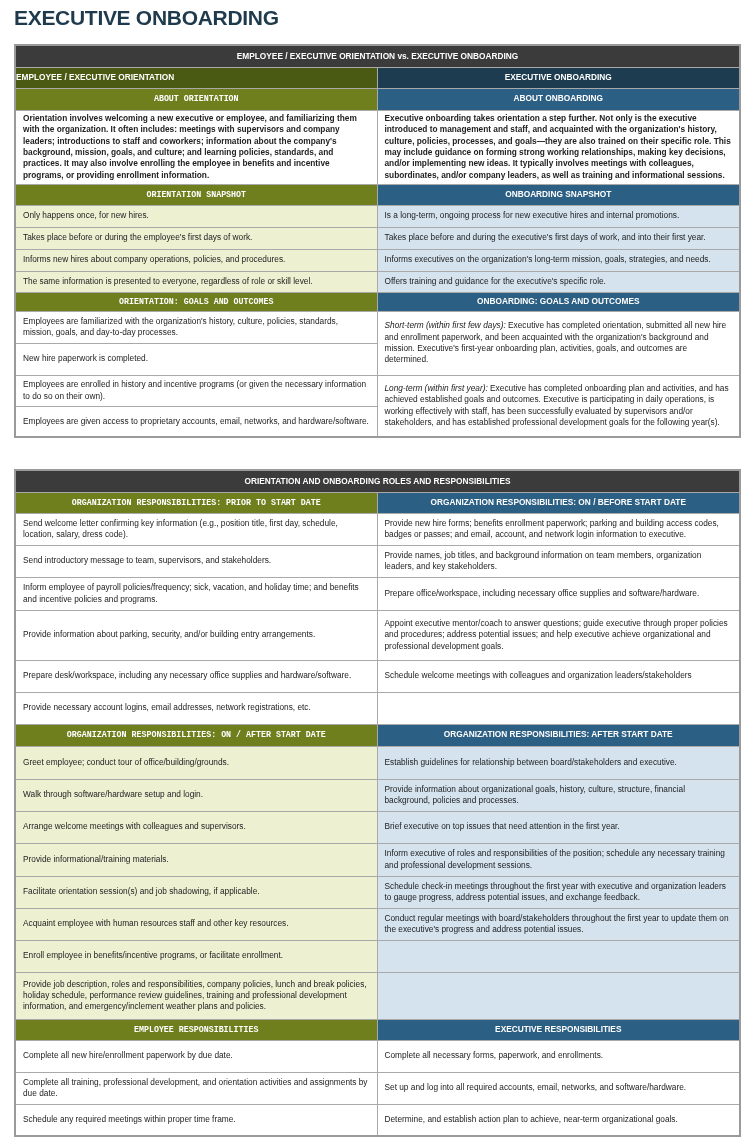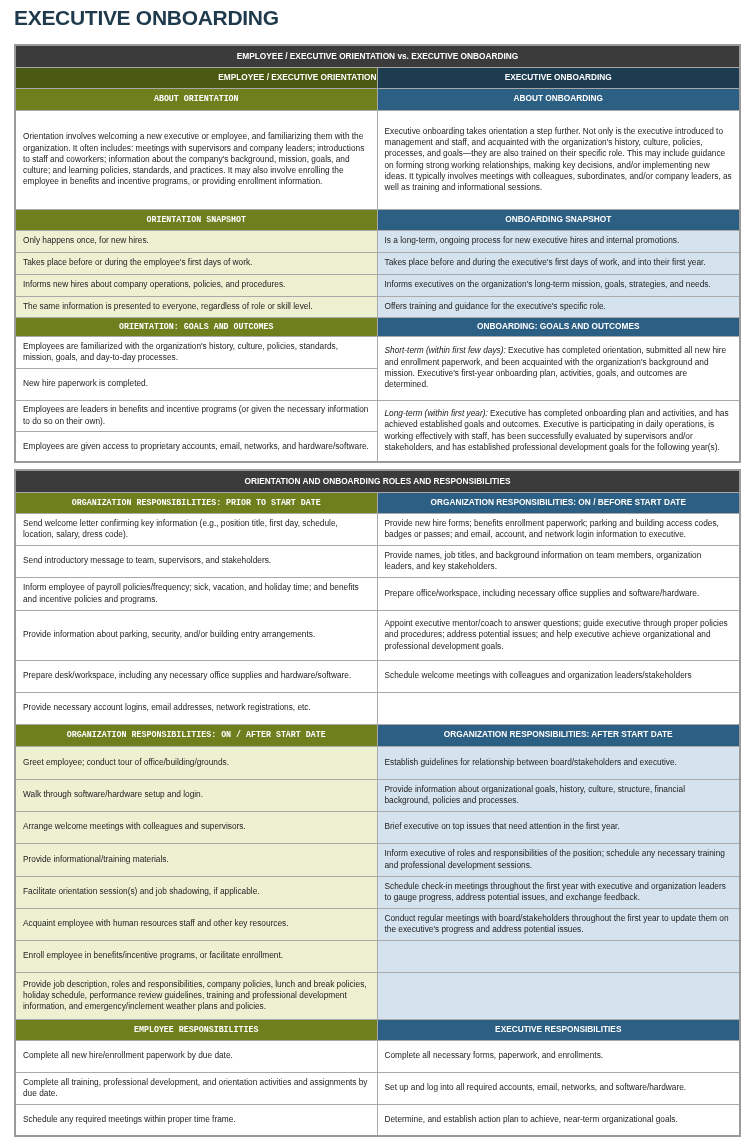--- a/index.html
+++ b/index.html
@@ -18,21 +18,21 @@
   }
   table.grid td, table.grid th {
     border: 1px solid #a9a9a9;
     font-size: 8.3px; line-height: 11.3px;
     vertical-align: middle;
   }
   col.c1 { width: 362px; }
   col.c2 { width: 363px; }
 
   .h-main { background: #3b3b3b; color: #fff; font-weight: bold; text-align: center; font-size: 8.3px; }
-  .h-green-dark { background: #4a5a12; color: #fff; font-weight: bold; text-align: right; margin-top: 20px; }
+  .h-green-dark { background: #4a5a12; color: #fff; font-weight: bold; text-align: left; margin-top: 20px; }
   .h-blue-dark { background: #1d3c50; color: #fff; font-weight: bold; text-align: center; }
   .h-green { background: #6f7f1e; color: #fff; font-weight: bold; text-align: center; font-family: Liberation Mono, monospace; }
   .h-blue { background: #2c5f84; color: #fff; font-weight: bold; text-align: center; }
 
   td.txt { padding: 2px 7px; background: #fff; }
   td.g-light { background: #eef0d2; }
   td.b-light { background: #d4e3ee; }
   td.white { background: #fff; }
   em { font-style: italic; }
 </style>
@@ -51,21 +51,21 @@
     <td colspan="2" class="h-main">EMPLOYEE / EXECUTIVE ORIENTATION vs. EXECUTIVE ONBOARDING</td>
   </tr>
   <tr style="height:21px;">
     <td class="h-green-dark">EMPLOYEE / EXECUTIVE ORIENTATION</td>
     <td class="h-blue-dark">EXECUTIVE ONBOARDING</td>
   </tr>
   <tr style="height:22px;">
     <td class="h-green">ABOUT ORIENTATION</td>
     <td class="h-blue">ABOUT ONBOARDING</td>
   </tr>
-  <tr style="height:99px;">
+  <tr style="height:74px;font-weight:bold;">
     <td class="txt white">Orientation involves welcoming a new executive or employee, and familiarizing them with the organization. It often includes: meetings with supervisors and company leaders; introductions to staff and coworkers; information about the company's background, mission, goals, and culture; and learning policies, standards, and practices. It may also involve enrolling the employee in benefits and incentive programs, or providing enrollment information.</td>
     <td class="txt white">Executive onboarding takes orientation a step further. Not only is the executive introduced to management and staff, and acquainted with the organization's history, culture, policies, processes, and goals—they are also trained on their specific role. This may include guidance on forming strong working relationships, making key decisions, and/or implementing new ideas. It typically involves meetings with colleagues, subordinates, and/or company leaders, as well as training and informational sessions.</td>
   </tr>
   <tr style="height:21px;">
     <td class="h-green">ORIENTATION SNAPSHOT</td>
     <td class="h-blue">ONBOARDING SNAPSHOT</td>
   </tr>
   <tr style="height:22px;">
     <td class="txt g-light">Only happens once, for new hires.</td>
     <td class="txt b-light">Is a long-term, ongoing process for new executive hires and internal promotions.</td>
@@ -89,21 +89,21 @@
   <tr style="height:32px;">
     <td class="txt white">Employees are familiarized with the organization's history, culture, policies, standards, mission, goals, and day-to-day processes.</td>
     <td class="txt white" rowspan="2">
       <em>Short-term (within first few days):</em><span> Executive has completed orientation, submitted all new hire and enrollment paperwork, and been acquainted with the organization's background and mission. Executive's first-year onboarding plan, activities, goals, and outcomes are determined.</span>
     </td>
   </tr>
   <tr style="height:32px;">
     <td class="txt white">New hire paperwork is completed.</td>
   </tr>
   <tr style="height:31px;">
-    <td class="txt white">Employees are leaders in benefits and incentive programs (or given the necessary information to do so on their own).</td>
+    <td class="txt white">Employees are enrolled in history and incentive programs (or given the necessary information to do so on their own).</td>
     <td class="txt white" rowspan="2">
       <em>Long-term (within first year):</em><span> Executive has completed onboarding plan and activities, and has achieved established goals and outcomes. Executive is participating in daily operations, is working effectively with staff, has been successfully evaluated by supervisors and/or stakeholders, and has established professional development goals for the following year(s).</span>
     </td>
   </tr>
   <tr style="height:31px;">
     <td class="txt white">Employees are given access to proprietary accounts, email, networks, and hardware/software.</td>
   </tr>
 </tbody>
   </table>
 

